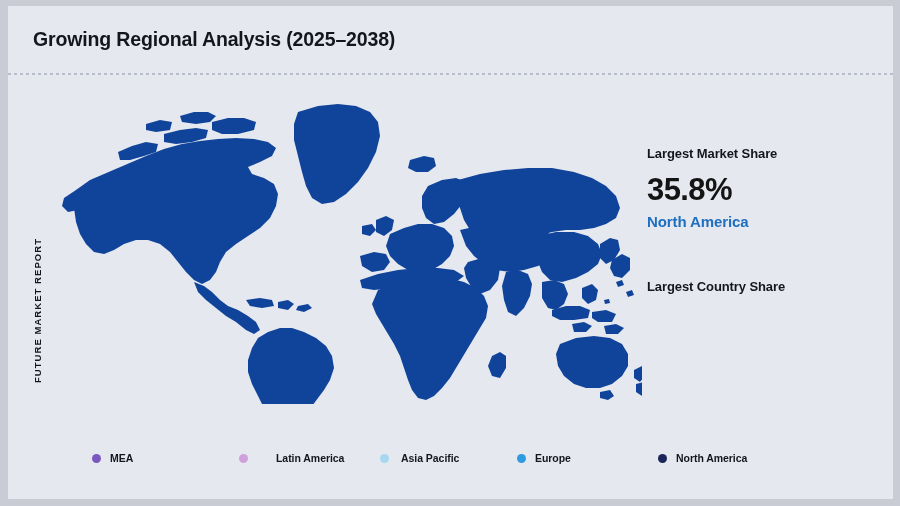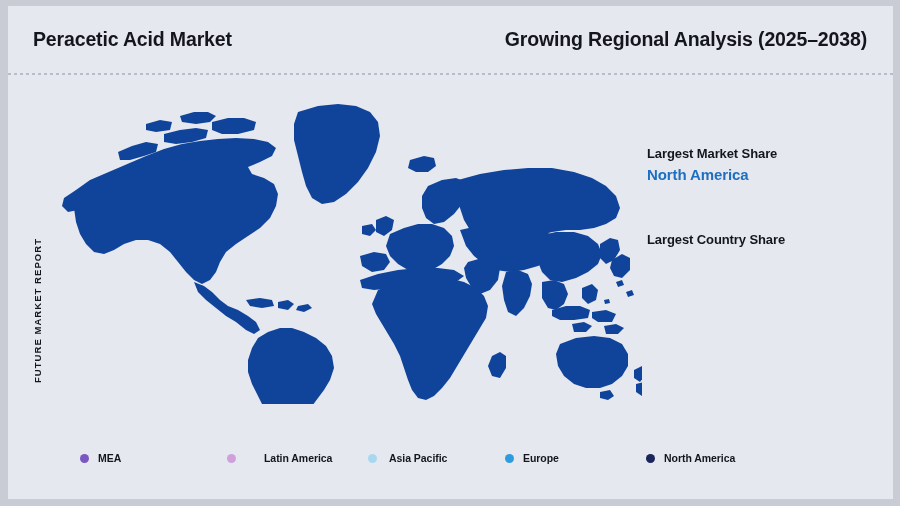--- a/index.html
+++ b/index.html
@@ -129,21 +129,21 @@
     font-weight: 700;
     color: #1e6fbf;
     letter-spacing: -0.1px;
     line-height: 1.2;
     margin-top: 4px;
   }
 
   
   .legend {
     position: absolute;
-    left: 72px;
+    left: 84px;
     top: 446px;
     width: 700px;
     height: 20px;
   }
   .legend-item {
     position: absolute;
     display: flex;
     align-items: center;
     gap: 9px;
     white-space: nowrap;
@@ -161,21 +161,20 @@
     letter-spacing: -0.05px;
   }
 </style>
 </head>
 <body>
 
 <div class="infographic">
   <div class="canvas">
 
     <div class="header">
-      <div class="header-title">Peracetic Acid Market</div>
       <div class="header-subtitle">Growing Regional Analysis (2025–2038)</div>
     </div>
     <div class="header-rule"></div>
 
     <div class="brand-vertical">FUTURE MARKET REPORT</div>
 
     <div class="map-wrap">
       <svg viewBox="0 0 582 310" xmlns="http://www.w3.org/2000/svg" aria-hidden="true">
         <g class="landmass" style="fill: rgb(16, 68, 154);">
 
@@ -280,20 +279,21 @@
 
           <path d="M250,360 L256,358 L258,363 L252,364 Z"></path>
           <path d="M238,352 L243,351 L244,355 L239,356 Z"></path>
         </g>
       </svg>
     </div>
 
     <div class="stats">
       <div class="stat-block">
         <div class="stat-label">Largest Market Share</div>
+        <div class="stat-value">35.8%</div>
         <div class="stat-region">North America</div>
       </div>
       <div class="stat-block">
         <div class="stat-label">Largest Country Share</div>
       </div>
     </div>
 
     <div class="legend">
       <div class="legend-item" style="left:0px;">
         <span class="legend-dot" style="background: rgb(123, 87, 192);"></span>

